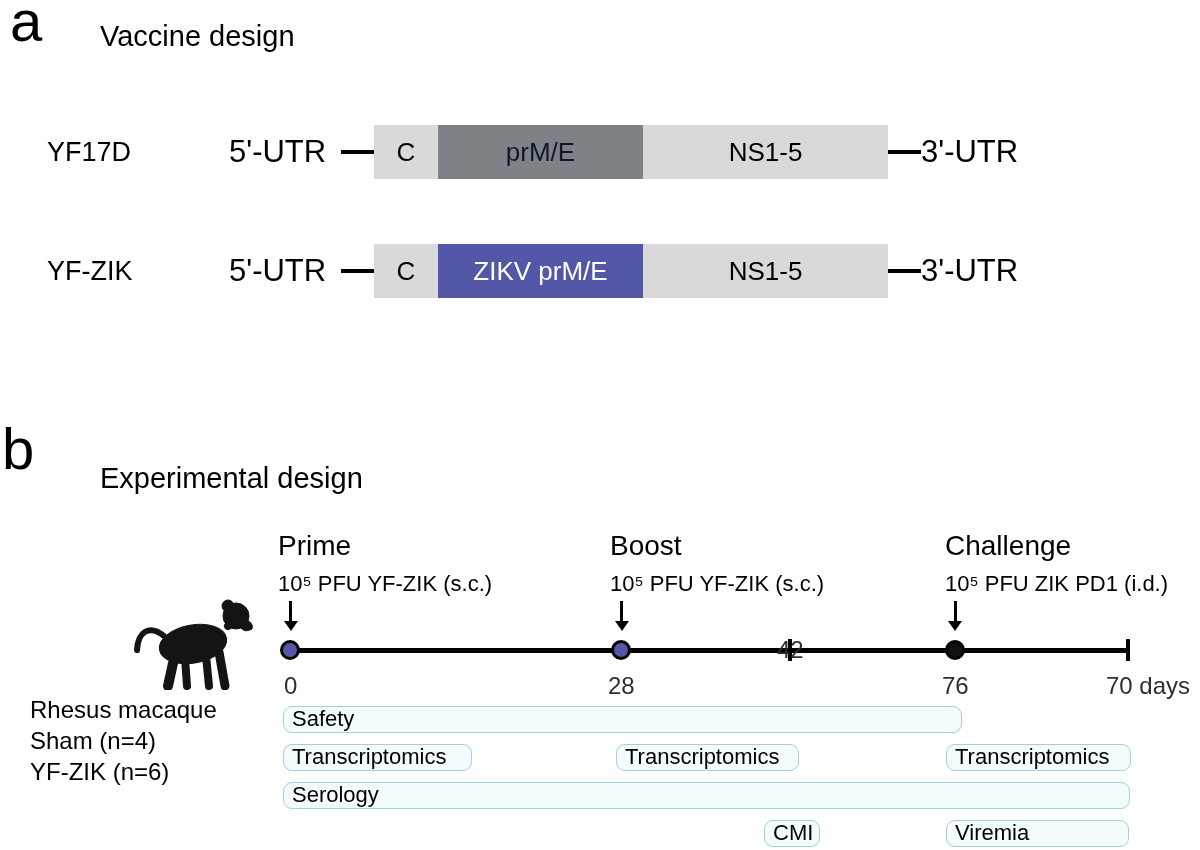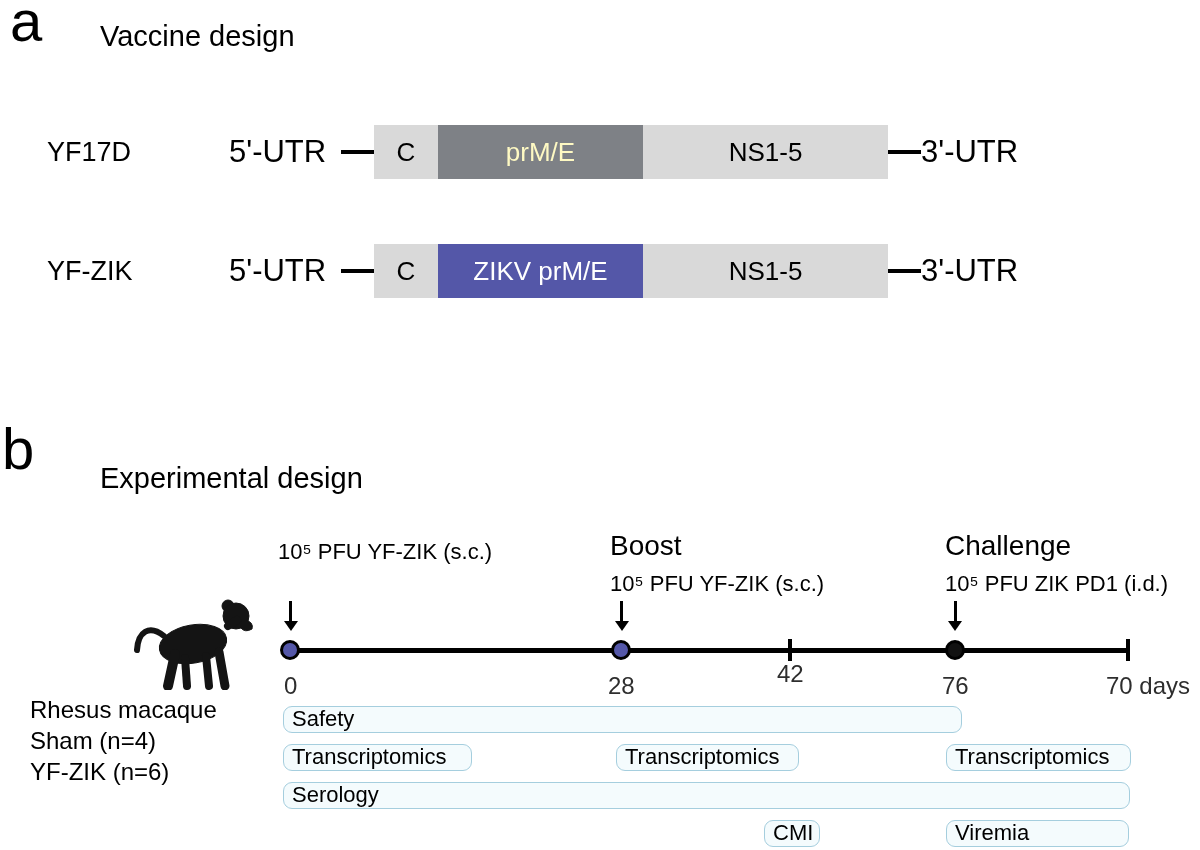--- a/index.html
+++ b/index.html
@@ -10,21 +10,21 @@
   .panel-label{position:absolute;font-size:58px;line-height:1;font-weight:400;}
   .panel-title{position:absolute;font-size:29px;}
   
   .construct{position:absolute;left:40px;display:flex;align-items:center;height:54px;}
   .c-name{width:182px;font-size:27px;margin-left:7px;}
   .c-utr{width:112px;font-size:31px;}
   .c-utr.right{width:auto;margin-left:0;}
   .c-line{width:33px;height:4px;background:#000;flex:none;}
   .seg{height:54px;display:flex;align-items:center;justify-content:center;font-size:26px;flex:none;}
   .seg-light{background:#d9d9d9;color:#000;}
-  .seg-dark{background:#7e8186;color:#fef9c3;}
+  .seg-dark{background:#7e8186;color:#0f172a;}
   .seg-purple{background:#5457a8;color:#fff;}
   
   .event{position:absolute;}
   .event-name{font-size:28px;}
   .event-dose{font-size:22px;margin-top:9px;}
   .arrow-stem{position:absolute;width:3px;height:21px;background:#000;}
   .arrow-head{position:absolute;width:0;height:0;border-left:7px solid transparent;border-right:7px solid transparent;border-top:10px solid #000;}
   .tl-line{position:absolute;background:#000;}
   .tl-tick{position:absolute;width:4px;height:22px;background:#000;}
   .tl-marker{position:absolute;width:14px;height:14px;border-radius:50%;border:3px solid #000;}
@@ -66,20 +66,21 @@
     <div class="seg seg-purple" style="width:205px">ZIKV prM/E</div>
     <div class="seg seg-light" style="width:245px">NS1-5</div>
     <div class="c-line"></div>
     <div class="c-utr right">3'-UTR</div>
   </div>
 
   <div class="panel-label" style="left:2px;top:420px">b</div>
   <div class="panel-title" style="left:100px;top:462px">Experimental design</div>
 
   <div class="event" style="left:278px;top:530px">
+    <div class="event-name">Prime</div>
     <div class="event-dose">10⁵ PFU YF-ZIK (s.c.)</div>
   </div>
   <div class="event" style="left:610px;top:530px">
     <div class="event-name">Boost</div>
     <div class="event-dose">10⁵ PFU YF-ZIK (s.c.)</div>
   </div>
   <div class="event" style="left:945px;top:530px">
     <div class="event-name">Challenge</div>
     <div class="event-dose">10⁵ PFU ZIK PD1 (i.d.)</div>
   </div>
@@ -94,21 +95,21 @@
   <div class="tl-line" style="left:289px;top:648px;width:841px;height:5px"></div>
   <div class="tl-tick" style="left:788px;top:639px"></div>
   <div class="tl-tick" style="left:1126px;top:639px"></div>
 
   <div class="tl-marker marker-purple" style="left:280px;top:640px"></div>
   <div class="tl-marker marker-purple" style="left:611px;top:640px"></div>
   <div class="tl-marker marker-black" style="left:945px;top:640px"></div>
 
   <div class="tick-label" style="left:284px;top:672px">0</div>
   <div class="tick-label" style="left:608px;top:672px">28</div>
-  <div class="tick-label" style="left:777px;top:660px">42</div>
+  <div class="tick-label" style="left:777px;top:636px">42</div>
   <div class="tick-label" style="left:942px;top:672px">76</div>
   <div class="tick-label" style="left:1106px;top:672px">70 days</div>
 
   <div class="monkey" style="left:133px;top:596px;width:128px;height:94px">
     <svg width="128" height="94" viewBox="0 0 128 94">
       <g fill="#141414" stroke="#141414">
         <circle cx="95" cy="10" r="6"></circle>
         <circle cx="103" cy="20" r="13"></circle>
         <path d="M112 24 q9 2 7 9 q-7 4 -11 -1 z"></path>
         <ellipse cx="60" cy="48" rx="34" ry="19" transform="rotate(-10 60 48)"></ellipse>

